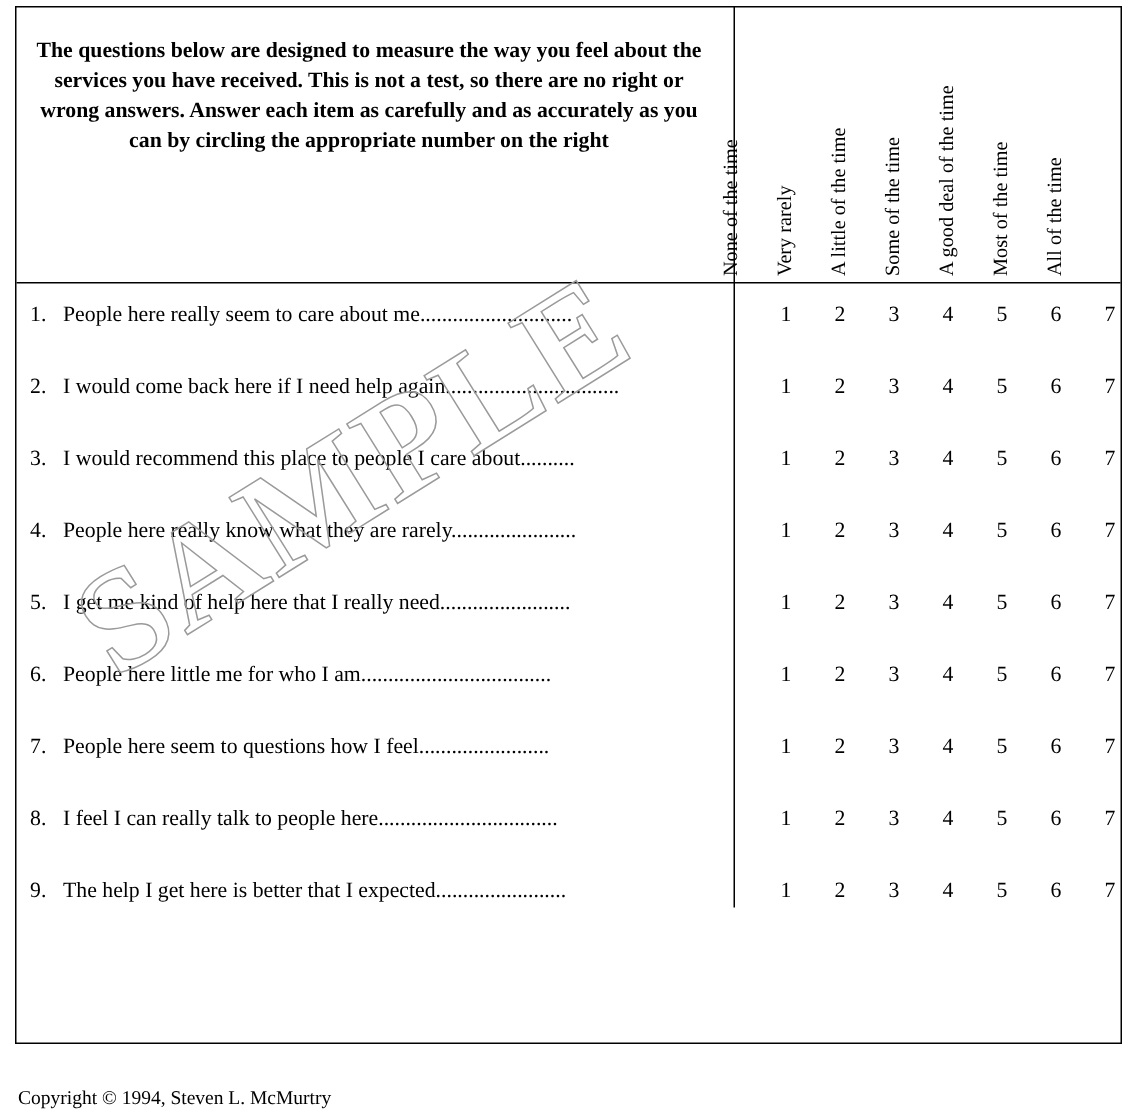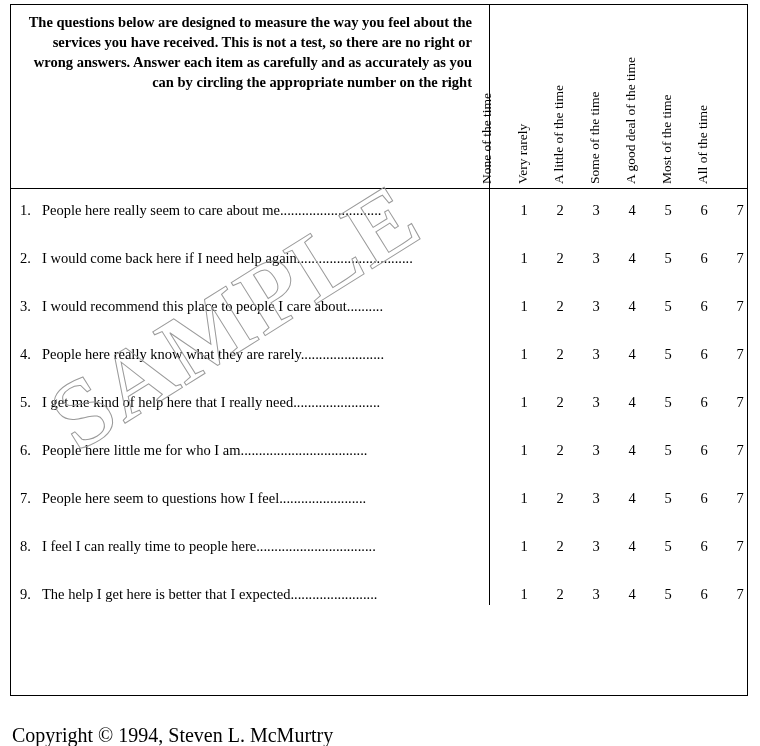--- a/index.html
+++ b/index.html
@@ -51,26 +51,26 @@
     top: 188px;
     width: 736px;
     height: 1px;
     background: #000000;
   }
 
   
   .instructions {
     position: absolute;
     left: 20px;
-    top: 12px;
+    top: 24px;
     width: 452px;
     font-size: 14.5px;
     line-height: 20px;
     font-weight: 700;
-    text-align: right;
+    text-align: center;
   }
 
   
   .scale-headers {
     position: absolute;
     left: 492px;
     top: 8px;
     width: 252px;
     height: 176px;
   }
@@ -128,21 +128,21 @@
     width: 20px;
     text-align: center;
     font-size: 14.5px;
   }
 
   
   .copyright {
     position: absolute;
     left: 12px;
     top: 724px;
-    font-size: 20px;
+    font-size: 13px;
   }
 
   
   .watermark {
     position: absolute;
     left: 60px;
     top: 250px;
     width: 420px;
     height: 260px;
     pointer-events: none;
@@ -271,21 +271,21 @@
         <div class="choice" style="left:50px;">2</div>
         <div class="choice" style="left:86px;">3</div>
         <div class="choice" style="left:122px;">4</div>
         <div class="choice" style="left:158px;">5</div>
         <div class="choice" style="left:194px;">6</div>
         <div class="choice" style="left:230px;">7</div>
       </div>
     </div>
 
     <div class="item-row">
-      <div class="item-text"><span class="item-num">8.</span><span>I feel I can really time to people here</span><span class="dots">.................................</span></div>
+      <div class="item-text"><span class="item-num">8.</span><span>I feel I can really talk to people here</span><span class="dots">.................................</span></div>
       <div class="choices">
         <div class="choice" style="left:14px;">1</div>
         <div class="choice" style="left:50px;">2</div>
         <div class="choice" style="left:86px;">3</div>
         <div class="choice" style="left:122px;">4</div>
         <div class="choice" style="left:158px;">5</div>
         <div class="choice" style="left:194px;">6</div>
         <div class="choice" style="left:230px;">7</div>
       </div>
     </div>

